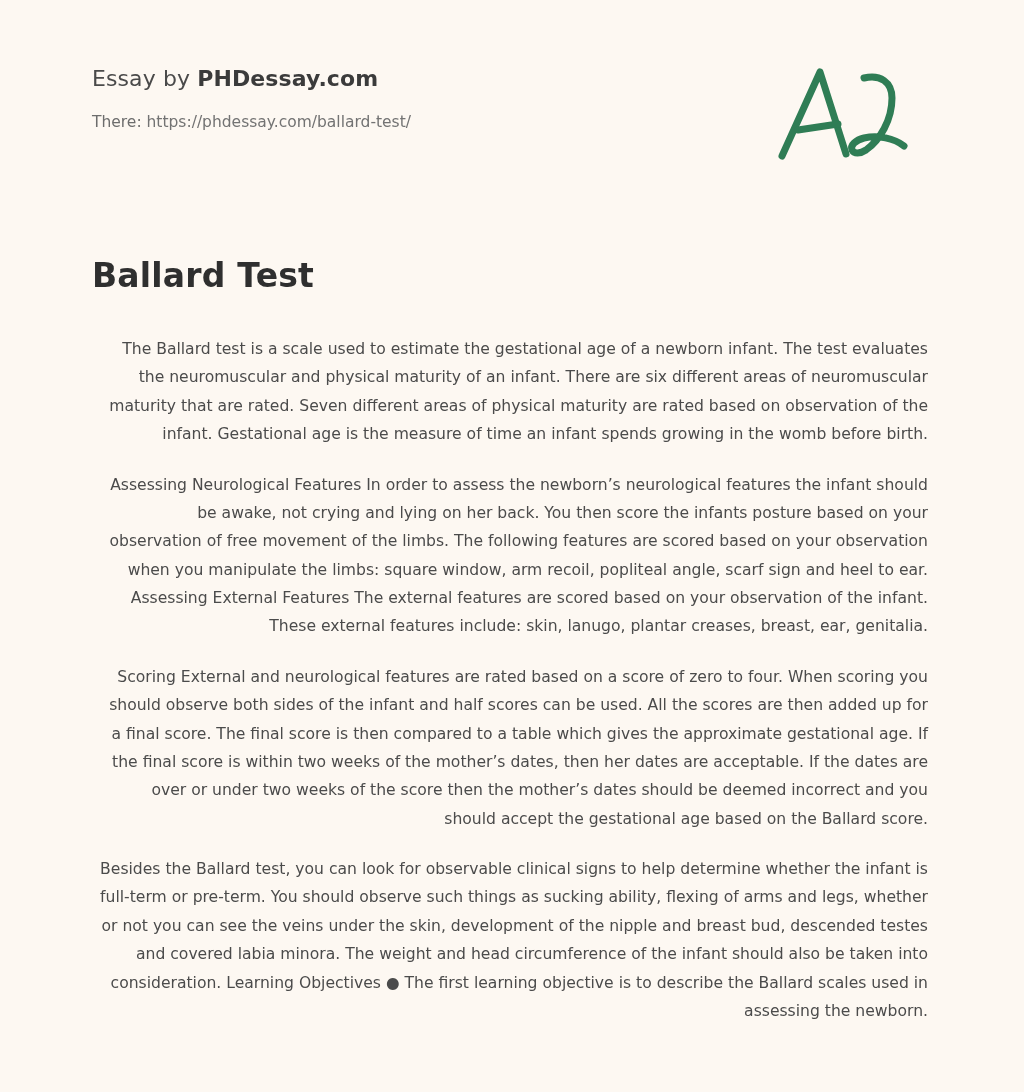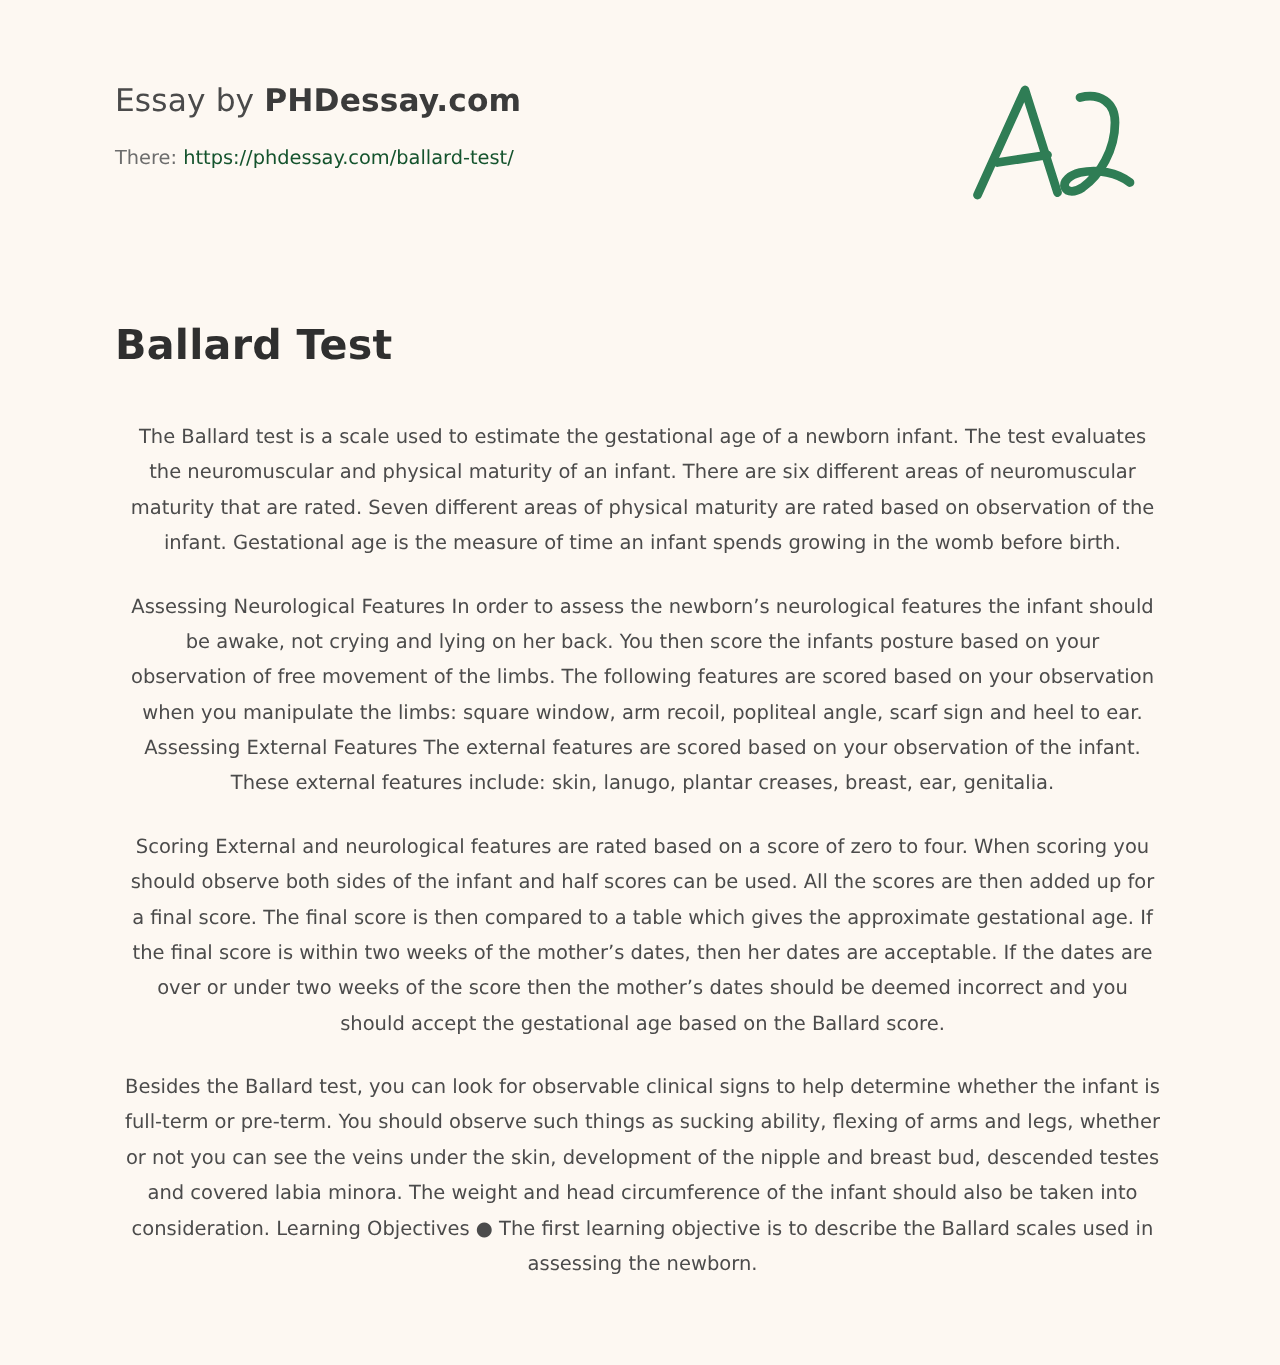--- a/index.html
+++ b/index.html
@@ -23,39 +23,38 @@
   }
   .header-row {
     display: flex;
     align-items: flex-start;
     justify-content: space-between;
   }
   .brand-block {
     padding-top: 14px;
   }
   .brand-line {
-    font-size: 25px;
+    font-size: 22px;
     color: #4a4a4a;
     letter-spacing: 0.1px;
-    text-align: right;
   }
   .brand-line .brand-by {
     font-weight: normal;
   }
   .brand-line .brand-name {
     font-weight: bold;
     color: #3b3b3b;
   }
   .source-line {
     margin-top: 22px;
     font-size: 15.5px;
     color: #6d6d6d;
   }
   .source-line .source-url {
-    color: #14532d;
+    color: #737373;
     text-decoration: none;
     text-align: right;
   }
   .logo {
     width: 150px;
     height: 120px;
     position: relative;
     margin-right: 14px;
     margin-top: 6px;
   }
@@ -72,21 +71,21 @@
   .body-copy {
     margin-top: 40px;
     padding-left: 8px;
     padding-right: 4px;
   }
   .body-copy p {
     font-size: 15.6px;
     line-height: 1.82;
     color: #4b4b4b;
     margin: 13px 0 22px 0;
-    text-align: center;
+    text-align: right;
   }
 </style>
 </head>
 <body>
 
 <div class="page">
 
   <div class="header-row">
     <div class="brand-block">
       <div class="brand-line">

